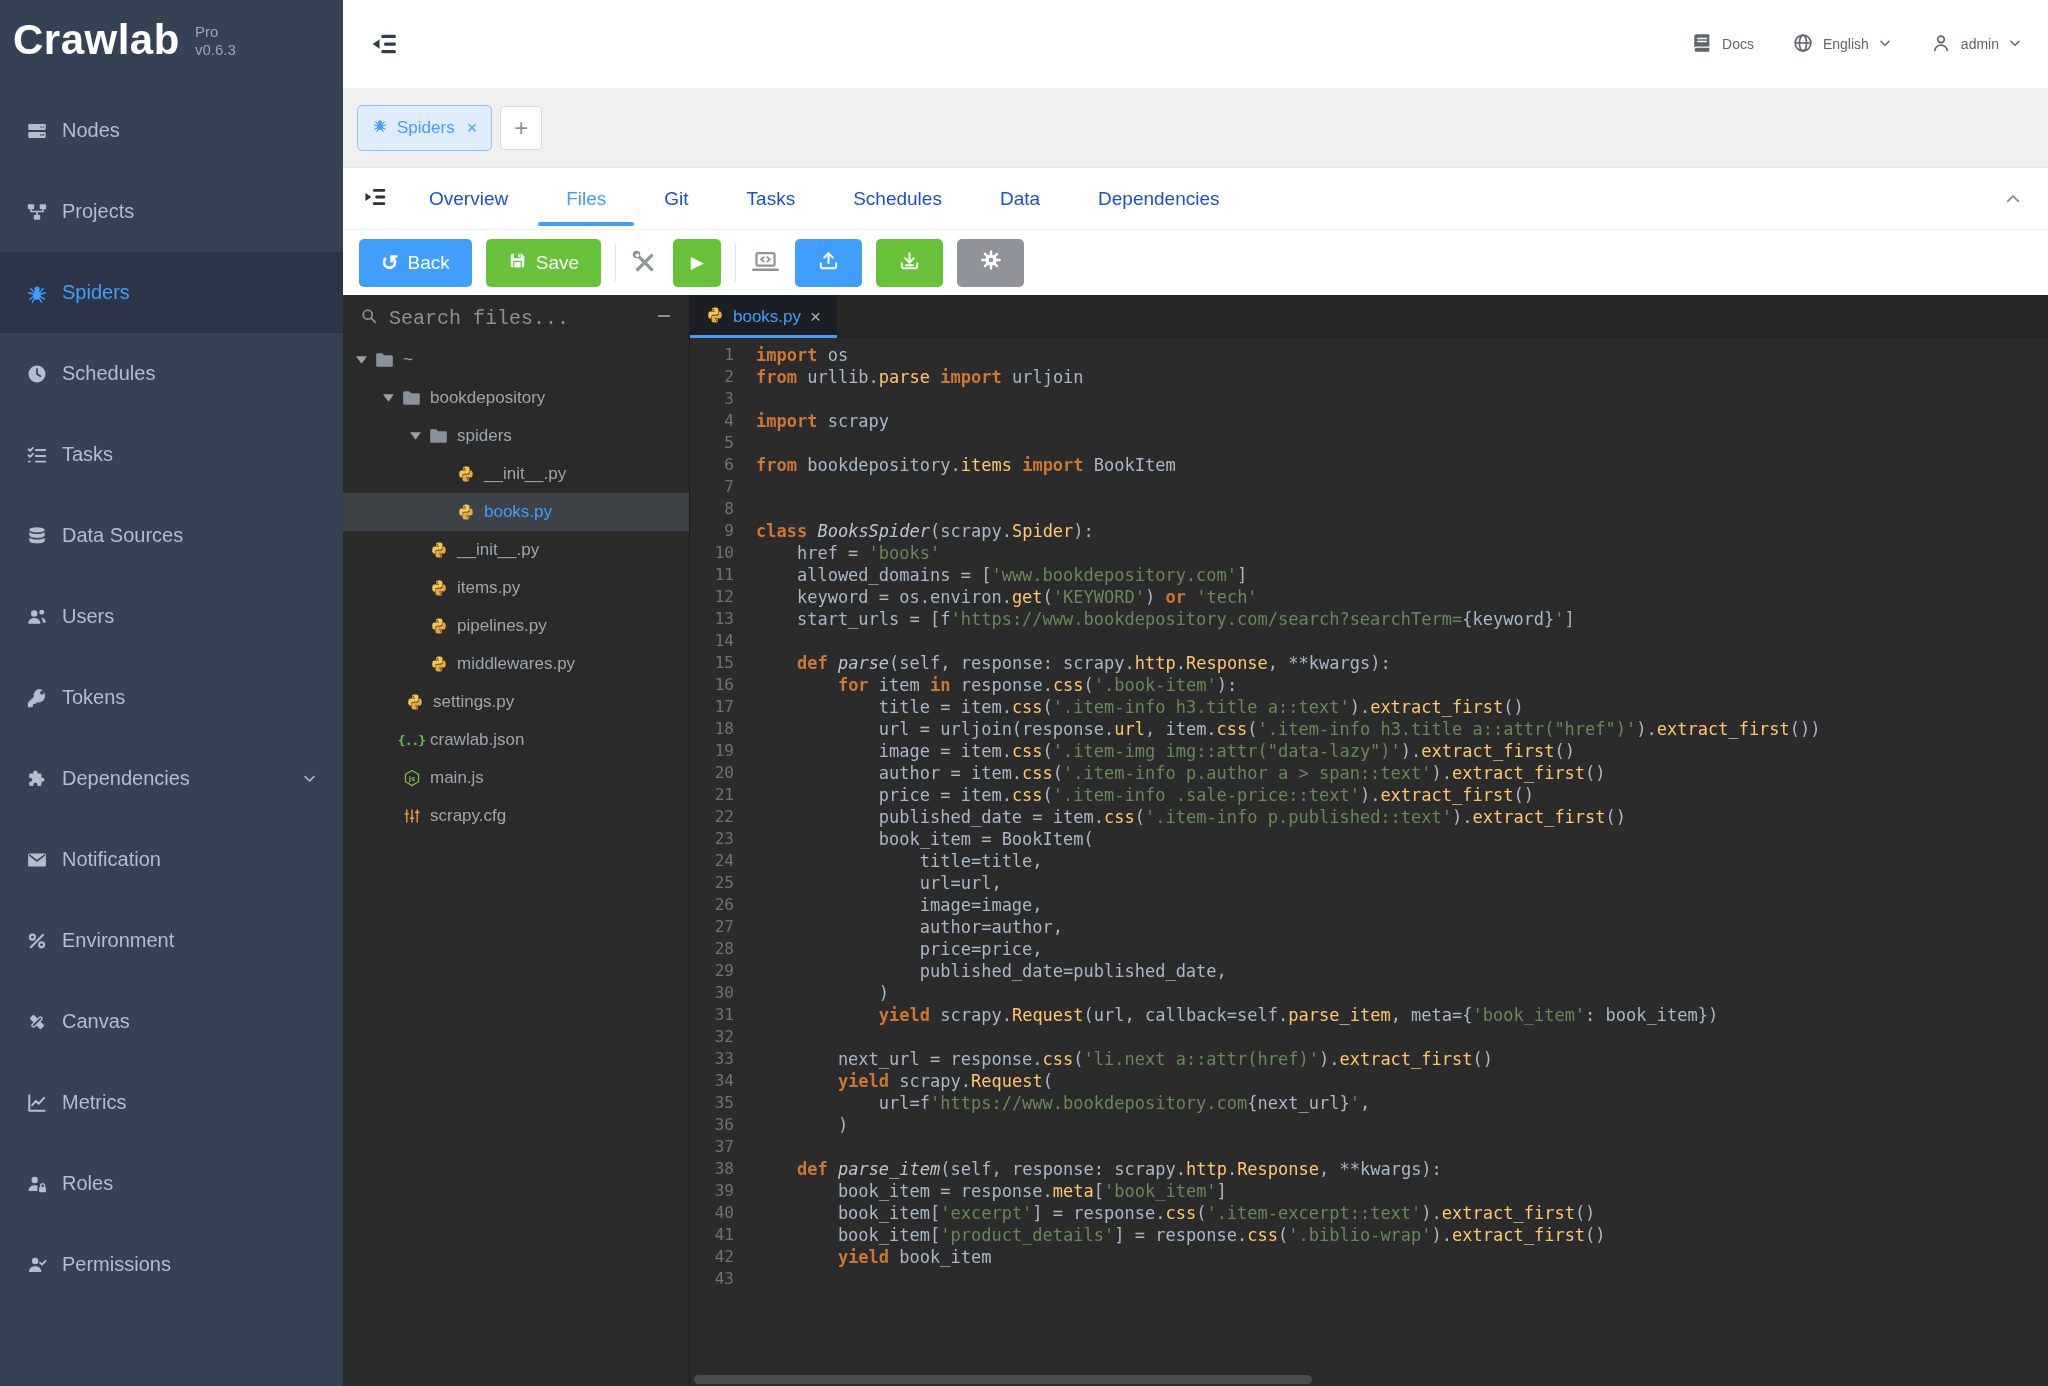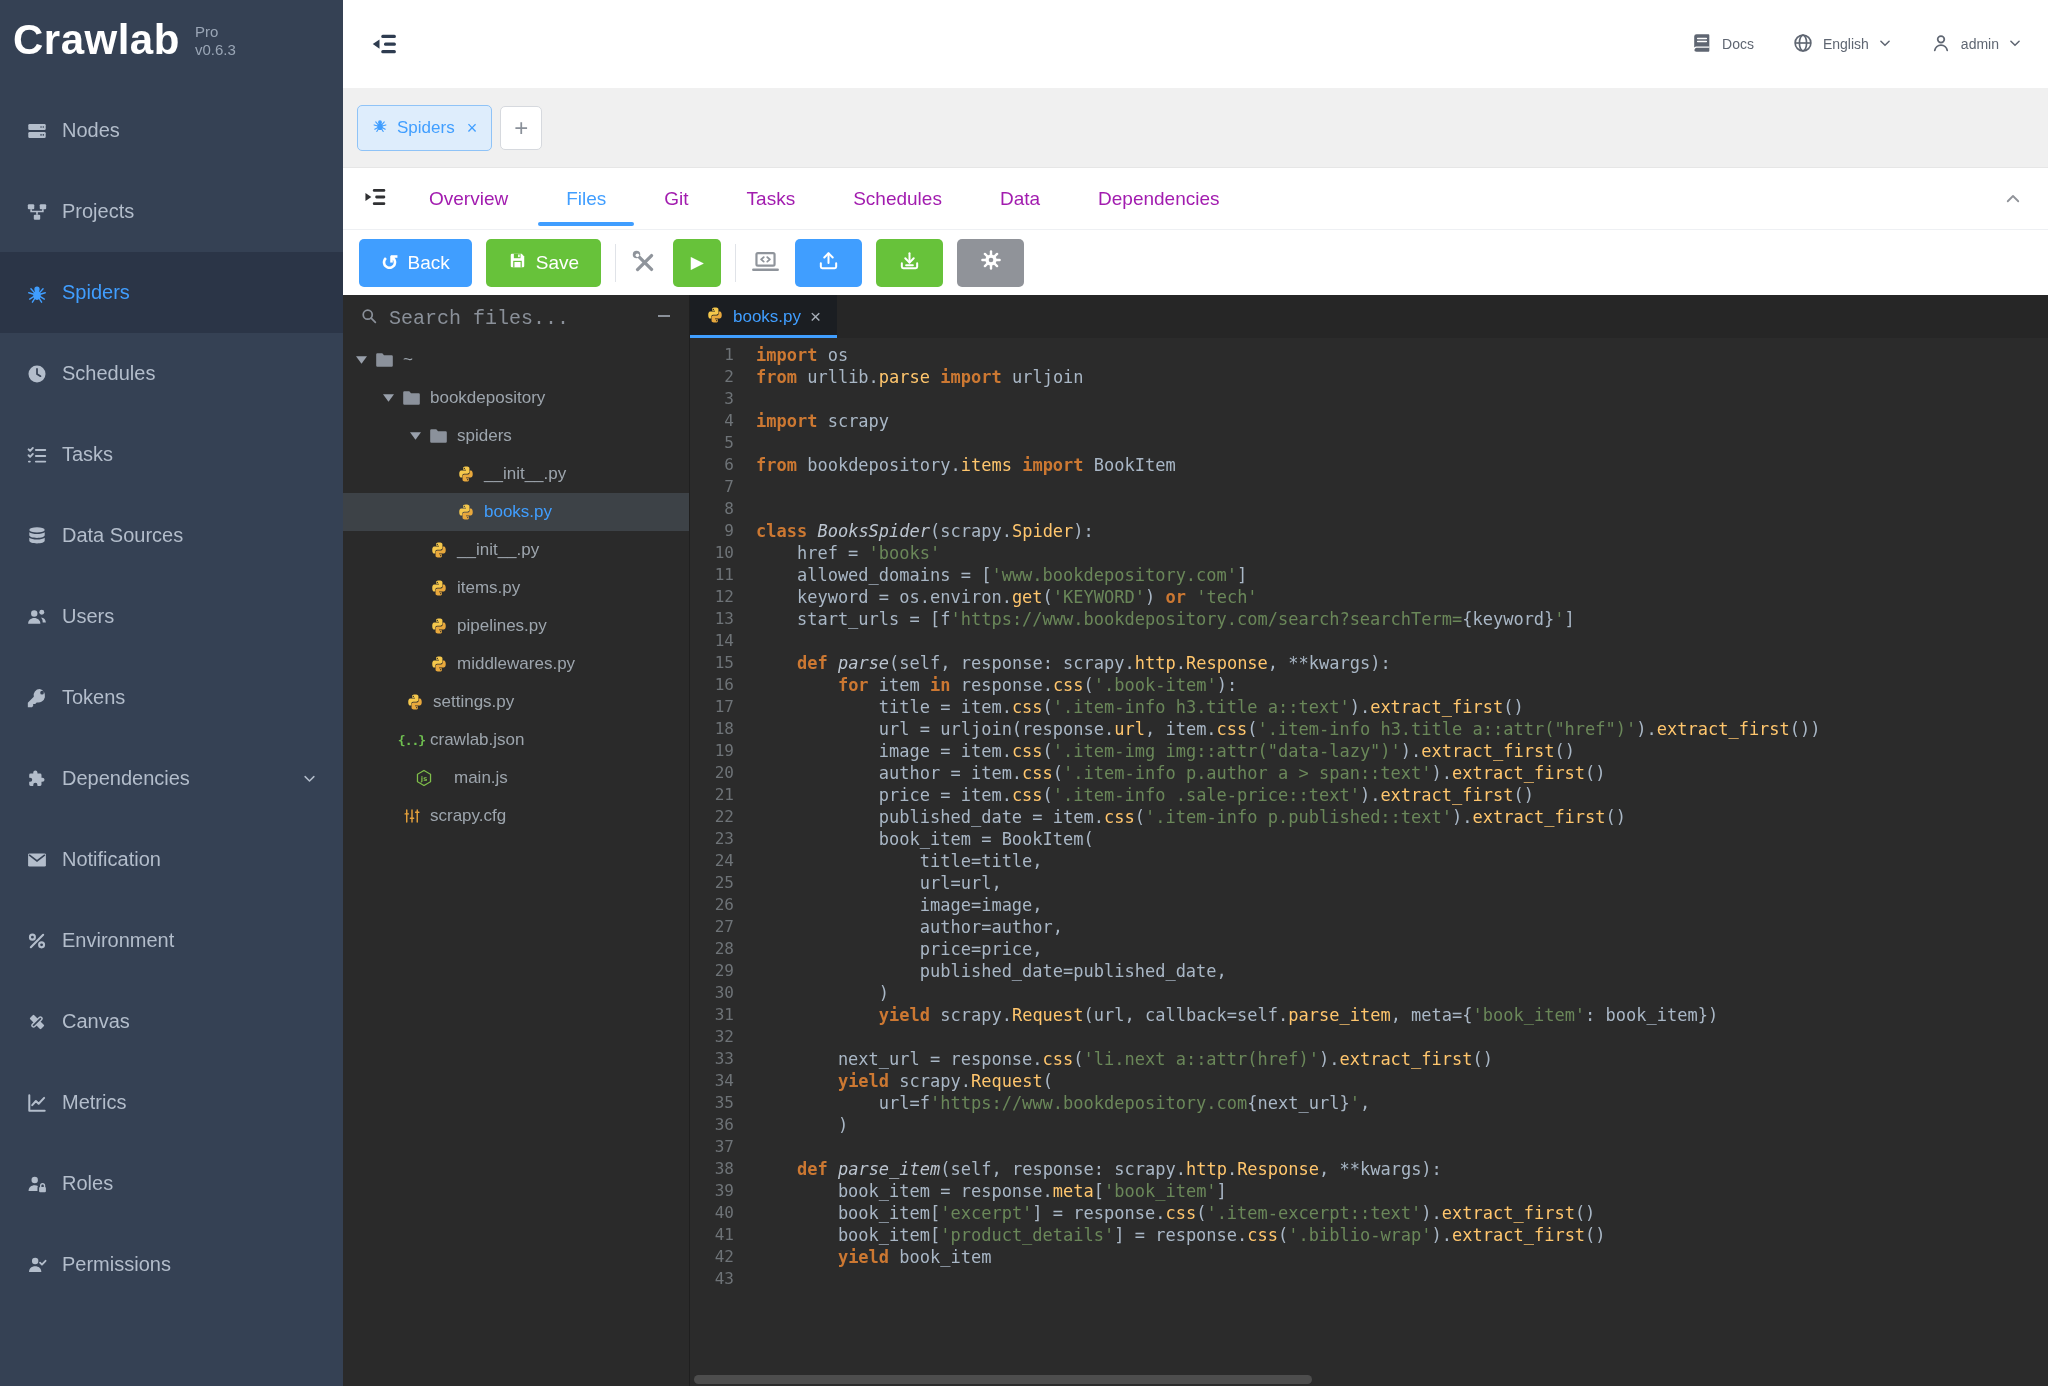--- a/index.html
+++ b/index.html
@@ -26,21 +26,21 @@
   .hr-item { display:flex; align-items:center; gap:9px; cursor:pointer; }
 
   .tabstrip { height:80px; background:#f0f0f0; display:flex; align-items:center; padding:0 14px; flex:none; border-bottom:1px solid #e6e6e6; }
   .chip { height:46px; background:#deedfc; border:1px solid #8fc3f7; border-radius:5px; display:flex; align-items:center; padding:0 14px; color:#409eff; font-size:17px; gap:9px; cursor:pointer; }
   .chip-x { font-size:18px; line-height:1; margin-left:3px; cursor:pointer; }
   .add-tab { width:42px; height:44px; margin-left:8px; background:#fff; border:1px solid #d6d9de; border-radius:5px; color:#8a9099; font-size:24px; display:flex; align-items:center; justify-content:center; cursor:pointer; }
 
   .navrow { height:62px; background:#fff; display:flex; align-items:stretch; position:relative; border-bottom:1px solid #eef0f3; flex:none; }
   .nav-left { width:64px; display:flex; align-items:center; justify-content:center; cursor:pointer; color:#303133; }
   .nav-tabs { display:flex; align-items:stretch; padding-left:22px; }
-  .nav-tab { display:flex; align-items:center; margin-right:58px; font-size:19px; color:#a21caf; position:relative; cursor:pointer; }
+  .nav-tab { display:flex; align-items:center; margin-right:58px; font-size:19px; color:#1d4ed8; position:relative; cursor:pointer; }
   .nav-tab.active { color:#409eff; }
   .nav-tab.active::after { content:""; position:absolute; left:-28px; right:-28px; bottom:3px; height:4px; background:#409eff; border-radius:2px; }
   .nav-collapse { position:absolute; right:26px; top:0; bottom:0; display:flex; align-items:center; color:#909399; cursor:pointer; }
 
   .toolbar { height:65px; background:#fff; display:flex; align-items:center; padding:0 16px; gap:14px; flex:none; }
   .btn { height:48px; border:none; border-radius:5px; color:#fff; font-size:19px; display:flex; align-items:center; justify-content:center; gap:9px; padding:0 22px; cursor:pointer; font-family:inherit; }
   .btn.sq { width:48px; padding:0; }
   .btn.wide { width:67px; padding:0; }
   .blue { background:#409eff; }
   .green { background:#67c23a; }
@@ -527,21 +527,21 @@
             </span>
             <span>settings.py</span>
           </div>
           <div class="tree-row" style="padding-left: 40px;">
             <span class="caret-spacer"></span>
             <span class="ticon">
               <span class="ficon-json">{..}</span>
             </span>
             <span>crawlab.json</span>
           </div>
-          <div class="tree-row" style="padding-left: 40px; gap: 12px;">
+          <div class="tree-row" style="padding-left: 40px;">
             <span class="caret-spacer"></span>
             <span class="ticon">
               <svg width="18" height="18" viewBox="0 0 24 24">
                 <path d="M12 2 20.7 7v10L12 22 3.3 17V7z" fill="none" stroke="#7fbe4a" stroke-width="1.7"></path>
                 <text x="12" y="15.6" font-size="9" fill="#7fbe4a" text-anchor="middle" font-family="DejaVu Sans, sans-serif" font-weight="bold">js</text>
               </svg>
             </span>
             <span>main.js</span>
           </div>
           <div class="tree-row" style="padding-left: 40px;">

